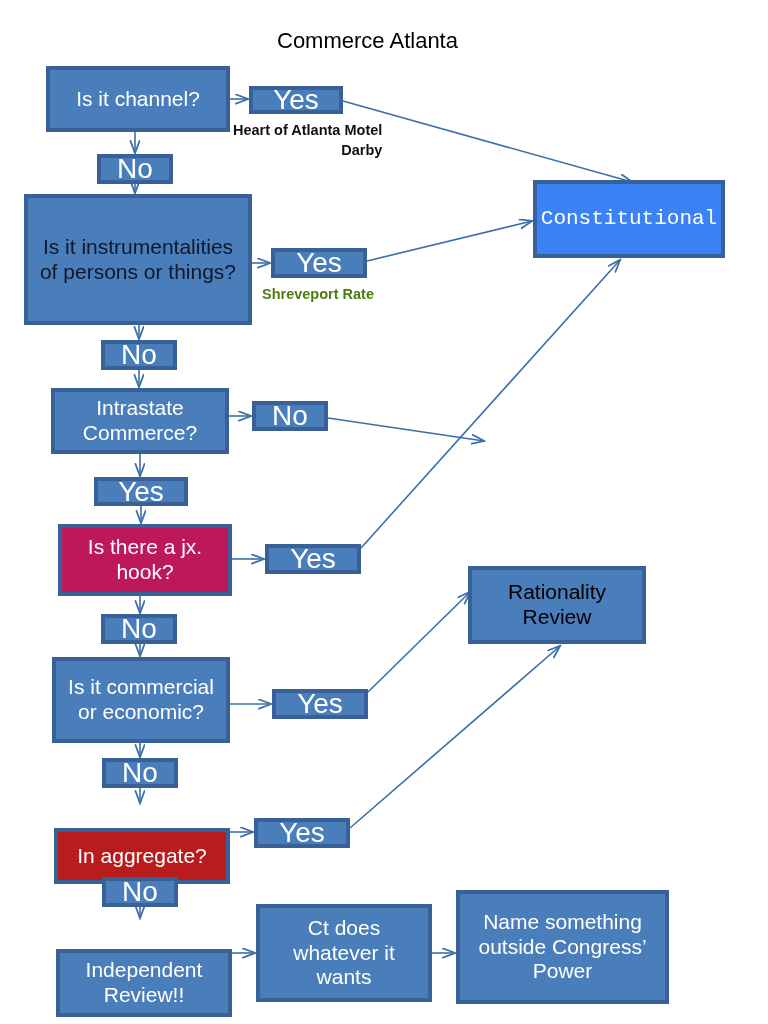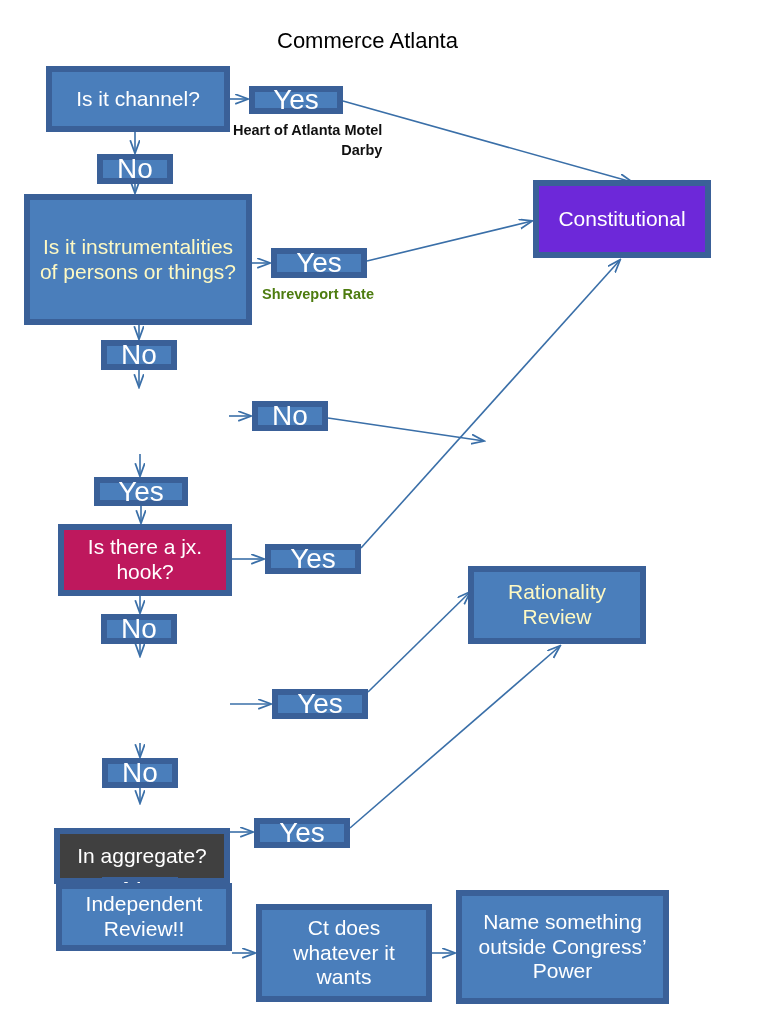--- a/index.html
+++ b/index.html
@@ -22,21 +22,21 @@
     left: 0;
     top: 0;
     width: 768px;
     height: 1024px;
     pointer-events: none;
   }
   .node {
     position: absolute;
     box-sizing: border-box;
     background: #4A7EBB;
-    border: 6px solid #84cc16;
+    border: 4px solid #84cc16;
     color: #ffffff;
     display: flex;
     align-items: center;
     justify-content: center;
     text-align: center;
     line-height: 1.18;
     font-weight: 400;
     letter-spacing: 0px;
     z-index: 2;
   }
@@ -101,38 +101,40 @@
         <polyline points="140,860 140,876" fill="none" stroke="#3A6FA8" stroke-width="1.6" marker-end="url(#arrowhead)"></polyline>
         <polyline points="140,907 140,918" fill="none" stroke="#3A6FA8" stroke-width="1.6" marker-end="url(#arrowhead)"></polyline>
         <polyline points="232,953 255,953" fill="none" stroke="#3A6FA8" stroke-width="1.6" marker-end="url(#arrowhead)"></polyline>
         <polyline points="432,953 455,953" fill="none" stroke="#3A6FA8" stroke-width="1.6" marker-end="url(#arrowhead)"></polyline>
       </g>
   </svg>
 
   <div class="node decision" style="left: 46px; top: 66px; width: 184px; height: 66px; background: rgb(74, 126, 187); border-color: rgb(58, 96, 152); color: rgb(255, 255, 255);">Is it channel?</div>
   <div class="node label" style="left: 249px; top: 86px; width: 94px; height: 28px; background: rgb(74, 126, 187); border-color: rgb(58, 96, 152); color: rgb(255, 255, 255);">Yes</div>
   <div class="node label" style="left: 97px; top: 154px; width: 76px; height: 30px; background: rgb(74, 126, 187); border-color: rgb(58, 96, 152); color: rgb(255, 255, 255);">No</div>
-  <div class="node decision" style="left: 24px; top: 194px; width: 228px; height: 131px; background: rgb(74, 126, 187); border-color: rgb(58, 96, 152); color: #fef9c3;">Is it instrumentalities of persons or things?</div>
+  <div class="node decision" style="left: 24px; top: 194px; width: 228px; height: 131px; background: rgb(74, 126, 187); border-color: rgb(58, 96, 152); color: #0f172a;">Is it instrumentalities of persons or things?</div>
   <div class="node label" style="left: 271px; top: 248px; width: 96px; height: 30px; background: rgb(74, 126, 187); border-color: rgb(58, 96, 152); color: rgb(255, 255, 255);">Yes</div>
   <div class="node label" style="left: 101px; top: 340px; width: 76px; height: 30px; background: rgb(74, 126, 187); border-color: rgb(58, 96, 152); color: rgb(255, 255, 255);">No</div>
+  <div class="node decision" style="left: 51px; top: 388px; width: 178px; height: 66px; background: rgb(74, 126, 187); border-color: rgb(58, 96, 152); color: rgb(255, 255, 255);">Intrastate Commerce?</div>
   <div class="node label" style="left: 252px; top: 401px; width: 76px; height: 30px; background: rgb(74, 126, 187); border-color: rgb(58, 96, 152); color: rgb(255, 255, 255);">No</div>
   <div class="node label" style="left: 94px; top: 477px; width: 94px; height: 29px; background: rgb(74, 126, 187); border-color: rgb(58, 96, 152); color: rgb(255, 255, 255);">Yes</div>
   <div class="node decision" style="left: 58px; top: 524px; width: 174px; height: 72px; background: #be185d; border-color: rgb(58, 96, 152); color: rgb(255, 255, 255);">Is there a jx. hook?</div>
   <div class="node label" style="left: 265px; top: 544px; width: 96px; height: 30px; background: rgb(74, 126, 187); border-color: rgb(58, 96, 152); color: rgb(255, 255, 255);">Yes</div>
   <div class="node label" style="left: 101px; top: 614px; width: 76px; height: 30px; background: rgb(74, 126, 187); border-color: rgb(58, 96, 152); color: rgb(255, 255, 255);">No</div>
+  <div class="node decision" style="left: 52px; top: 657px; width: 178px; height: 86px; background: rgb(74, 126, 187); border-color: rgb(58, 96, 152); color: rgb(255, 255, 255);">Is it commercial or economic?</div>
   <div class="node label" style="left: 272px; top: 689px; width: 96px; height: 30px; background: rgb(74, 126, 187); border-color: rgb(58, 96, 152); color: rgb(255, 255, 255);">Yes</div>
   <div class="node label" style="left: 102px; top: 758px; width: 76px; height: 30px; background: rgb(74, 126, 187); border-color: rgb(58, 96, 152); color: rgb(255, 255, 255);">No</div>
-  <div class="node decision" style="left: 54px; top: 828px; width: 176px; height: 56px; background: #404040; border-color: rgb(58, 96, 152); color: rgb(255, 255, 255);">In aggregate?</div>
+  <div class="node decision" style="left: 54px; top: 828px; width: 176px; height: 56px; background: #b91c1c; border-color: rgb(58, 96, 152); color: rgb(255, 255, 255);">In aggregate?</div>
   <div class="node label" style="left: 254px; top: 818px; width: 96px; height: 30px; background: rgb(74, 126, 187); border-color: rgb(58, 96, 152); color: rgb(255, 255, 255);">Yes</div>
   <div class="node label" style="left: 102px; top: 877px; width: 76px; height: 30px; background: rgb(74, 126, 187); border-color: rgb(58, 96, 152); color: rgb(255, 255, 255);">No</div>
-  <div class="node terminal" style="left: 56px; top: 883px; width: 176px; height: 68px; background: rgb(74, 126, 187); border-color: rgb(58, 96, 152); color: rgb(255, 255, 255);">Independent Review!!</div>
+  <div class="node terminal" style="left: 56px; top: 949px; width: 176px; height: 68px; background: rgb(74, 126, 187); border-color: rgb(58, 96, 152); color: rgb(255, 255, 255);">Independent Review!!</div>
   <div class="node terminal" style="left: 256px; top: 904px; width: 176px; height: 98px; background: rgb(74, 126, 187); border-color: rgb(58, 96, 152); color: #ffffff;">Ct does whatever it wants</div>
   <div class="node terminal" style="left: 456px; top: 890px; width: 213px; height: 114px; background: rgb(74, 126, 187); border-color: rgb(58, 96, 152); color: rgb(255, 255, 255);">Name something outside Congress’ Power</div>
-  <div class="node terminal" style="left: 533px; top: 180px; width: 178px; height: 78px; background: #6d28d9; border-color: rgb(58, 96, 152); color: rgb(255, 255, 255);">Constitutional</div>
-  <div class="node terminal" style="left: 468px; top: 566px; width: 178px; height: 78px; background: rgb(74, 126, 187); border-color: rgb(58, 96, 152); color: #fef9c3;">Rationality Review</div>
+  <div class="node terminal" style="left: 533px; top: 180px; width: 192px; height: 78px; background: #3b82f6; border-color: rgb(58, 96, 152); color: rgb(255, 255, 255); font-family: Liberation Mono, monospace;">Constitutional</div>
+  <div class="node terminal" style="left: 468px; top: 566px; width: 178px; height: 78px; background: rgb(74, 126, 187); border-color: rgb(58, 96, 152); color: #000000;">Rationality Review</div>
 
   <div id="caption-layer">
       <div class="caption" style="left: 233px; top: 121px; color: rgb(17, 17, 17);">Heart of Atlanta Motel
 Darby</div>
       <div class="caption" style="left: 262px; top: 285px; color: #4d7c0f;">Shreveport Rate</div>
     </div>
 
 </div>
 
 </body></html>

